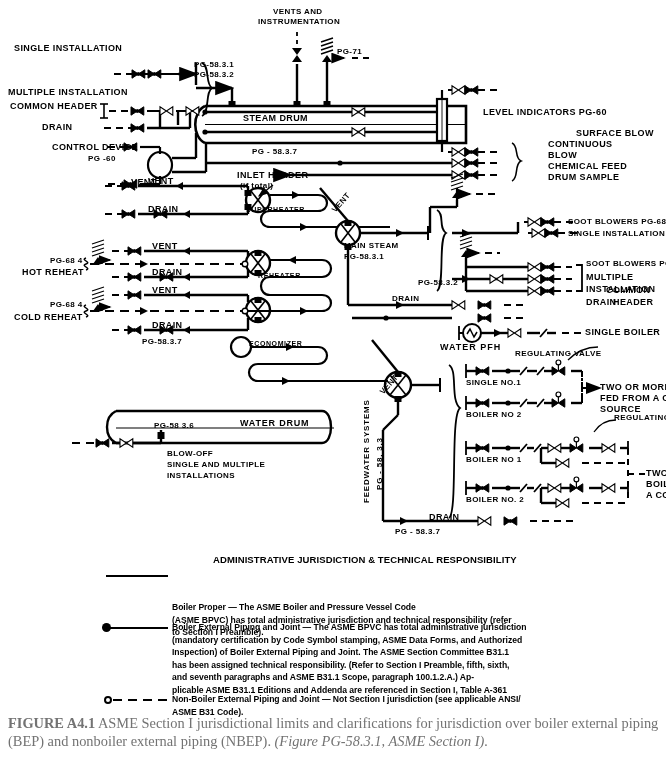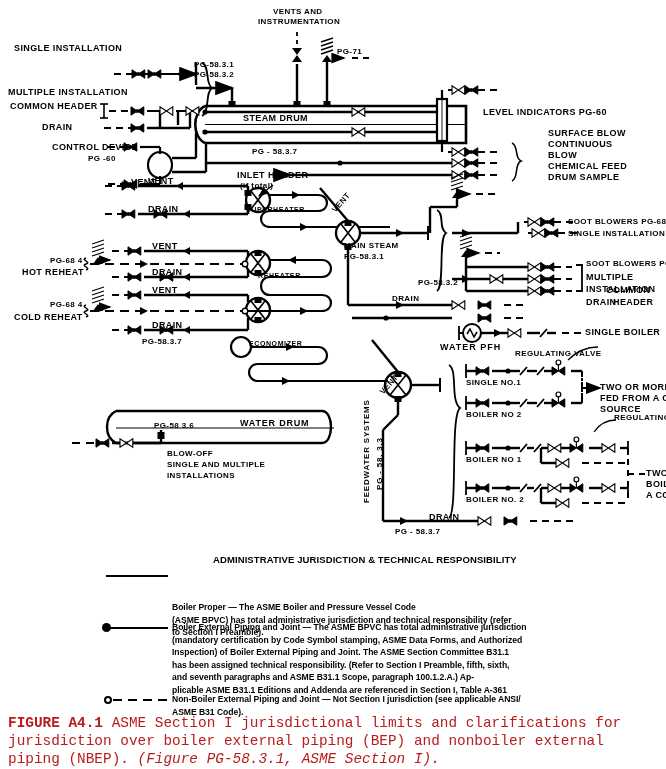--- a/index.html
+++ b/index.html
@@ -13,21 +13,21 @@
   .rot{transform-origin:0 0;}
   
   #legend{position:absolute;left:0;top:545px;width:666px;height:160px;}
   .legtitle{position:absolute;font-size:9.5px;font-weight:bold;font-family:"Liberation Sans",sans-serif;letter-spacing:.1px;}
   .legtxt{position:absolute;font-size:8.6px;font-weight:bold;font-family:"Liberation Sans",sans-serif;line-height:12.6px;letter-spacing:-.05px;}
   .legline{position:absolute;background:#000;height:2px;}
   .legdot{position:absolute;width:9px;height:9px;border-radius:50%;background:#000;}
   .legcirc{position:absolute;width:8px;height:8px;border-radius:50%;border:2px solid #000;box-sizing:border-box;background:#fff;}
   .legdash{position:absolute;height:2px;background:repeating-linear-gradient(to right,#000 0 9px,transparent 9px 15px);}
   
-  #caption{position:absolute;left:8px;top:714px;width:652px;font-family:Liberation Mono, monospace;font-size:14.4px;line-height:18px;color:#b91c1c;}
+  #caption{position:absolute;left:8px;top:714px;width:652px;font-family:Liberation Serif, serif;font-size:14.4px;line-height:18px;color:#737373;}
   #caption b{font-weight:bold;}
   #caption i{font-style:italic;}
 </style>
 </head>
 <body>
 
 <div id="root">
 
   <div id="diagram">
     <svg width="666" height="545" viewBox="0 0 666 545">
@@ -536,21 +536,21 @@
 
     <div class="lbl s8" style="left:273px;top:7px;">VENTS AND</div>
     <div class="lbl s8" style="left:258px;top:17px;">INSTRUMENTATION</div>
     <div class="lbl s8" style="left:337px;top:47px;">PG-71</div>
 
     <div class="lbl s9" style="left:243px;top:113px;">STEAM DRUM</div>
     <div class="lbl s9" style="left:483px;top:107px;">LEVEL INDICATORS PG-60</div>
 
     <div class="lbl s8" style="left:252px;top:147px;">PG - 58.3.7</div>
 
-    <div class="lbl s9" style="left:548px;top:128px;">SURFACE BLOW</div>
+    <div class="lbl s9" style="left:576px;top:128px;">SURFACE BLOW</div>
     <div class="lbl s9" style="left:548px;top:139px;">CONTINUOUS</div>
     <div class="lbl s9" style="left:548px;top:150px;">BLOW</div>
     <div class="lbl s9" style="left:548px;top:161px;">CHEMICAL FEED</div>
     <div class="lbl s9" style="left:548px;top:172px;">DRUM SAMPLE</div>
 
     <div class="lbl s9" style="left:237px;top:170px;">INLET HEADER</div>
     <div class="lbl s8" style="left:240px;top:181px;">(if total)</div>
 
     <div class="lbl s9" style="left:148px;top:176px;">VENT</div>
     <div class="lbl s9" style="left:148px;top:204px;">DRAIN</div>

